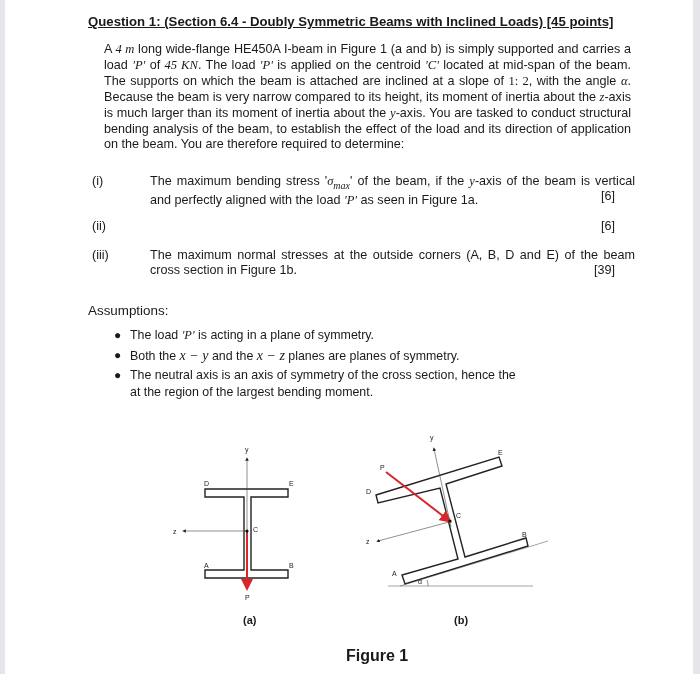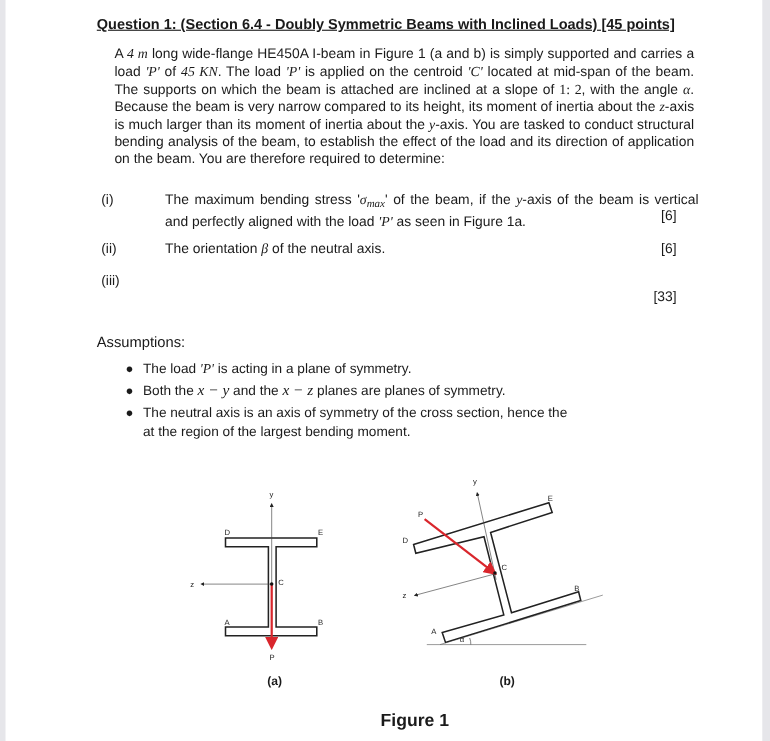--- a/index.html
+++ b/index.html
@@ -48,27 +48,27 @@
   <div class="para"><span>A </span><span class="math">4 m</span><span> long wide-flange HE450A I-beam in Figure 1 (a and b) is simply supported and carries a load </span><span class="math">'P'</span><span> of </span><span class="math">45 KN</span><span>. The load </span><span class="math">'P'</span><span> is applied on the centroid </span><span class="math">'C'</span><span> located at mid-span of the beam. The supports on which the beam is attached are inclined at a slope of </span><span class="mathr">1: 2</span><span>, with the angle </span><span class="math">α</span><span>. Because the beam is very narrow compared to its height, its moment of inertia about the </span><span class="math">z</span><span>-axis is much larger than its moment of inertia about the </span><span class="math">y</span><span>-axis. You are tasked to conduct structural bending analysis of the beam, to establish the effect of the load and its direction of application on the beam. You are therefore required to determine:</span></div>
 
   <div class="item" style="top:174px;height:32px;">
     <span class="num">(i)</span>
     <div class="txt"><span>The maximum bending stress '</span><span class="math">σ</span><sub class="math" style="font-size:10px">max</sub><span>' of the beam, if the </span><span class="math">y</span><span>-axis of the beam is vertical and perfectly aligned with the load </span><span class="math">'P'</span><span> as seen in Figure 1a.</span></div>
     <span class="pts" style="top:15px;">[6]</span>
   </div>
 
   <div class="item" style="top:219px;height:16px;">
     <span class="num">(ii)</span>
-    <div class="txt"><span>The orientation </span><span class="math">β</span><span> of the neutral axis.</span></div>
     <span class="pts" style="top:0;">[6]</span>
   </div>
 
   <div class="item" style="top:248px;height:32px;">
     <span class="num">(iii)</span>
-    <span class="pts" style="top:15px;">[33]</span>
+    <div class="txt">The maximum normal stresses at the outside corners (A, B, D and E) of the beam cross section in Figure 1b.</div>
+    <span class="pts" style="top:15px;">[39]</span>
   </div>
 
   <div class="assume-h">Assumptions:</div>
 
   <div class="bullet" style="top:327px;">
     <span class="dot">●</span>
     <div class="btxt"><span>The load </span><span class="math">'P'</span><span> is acting in a plane of symmetry.</span></div>
   </div>
   <div class="bullet" style="top:347px;">
     <span class="dot">●</span>

